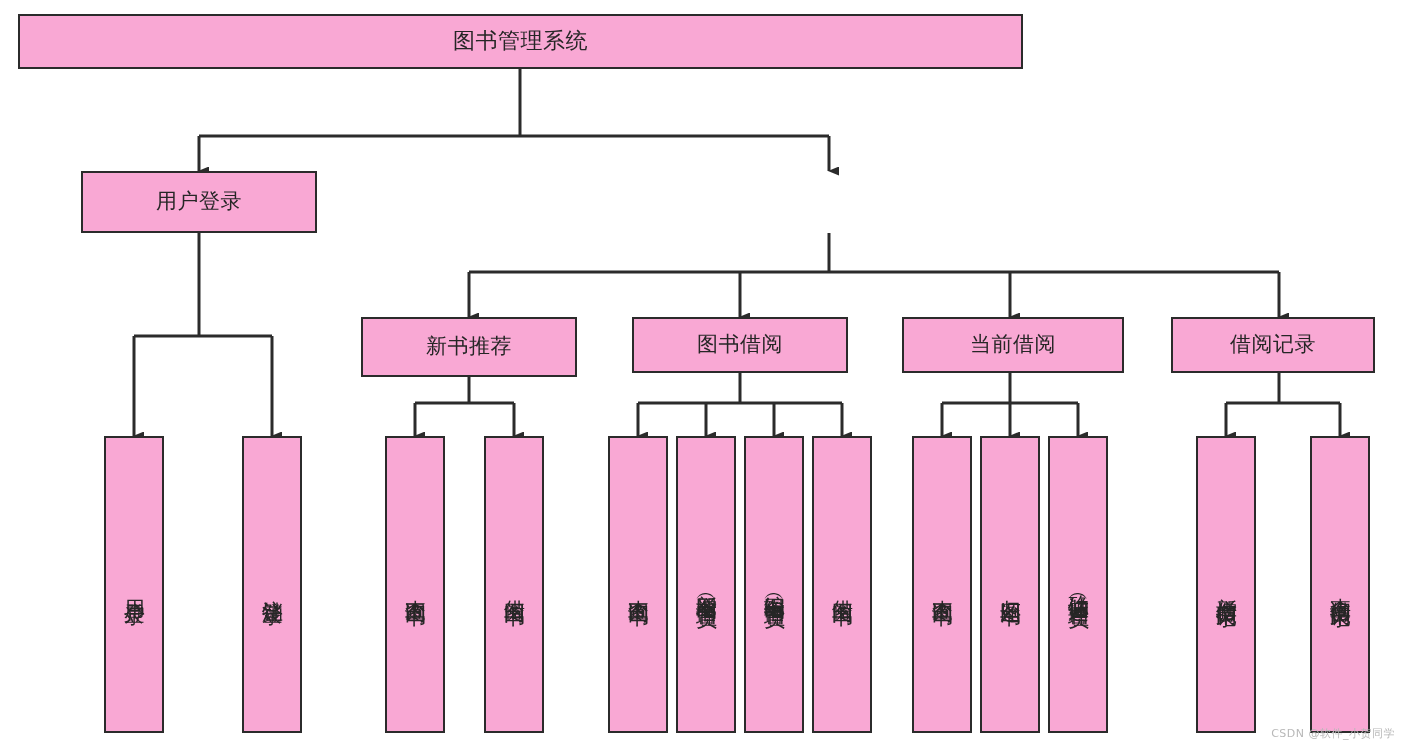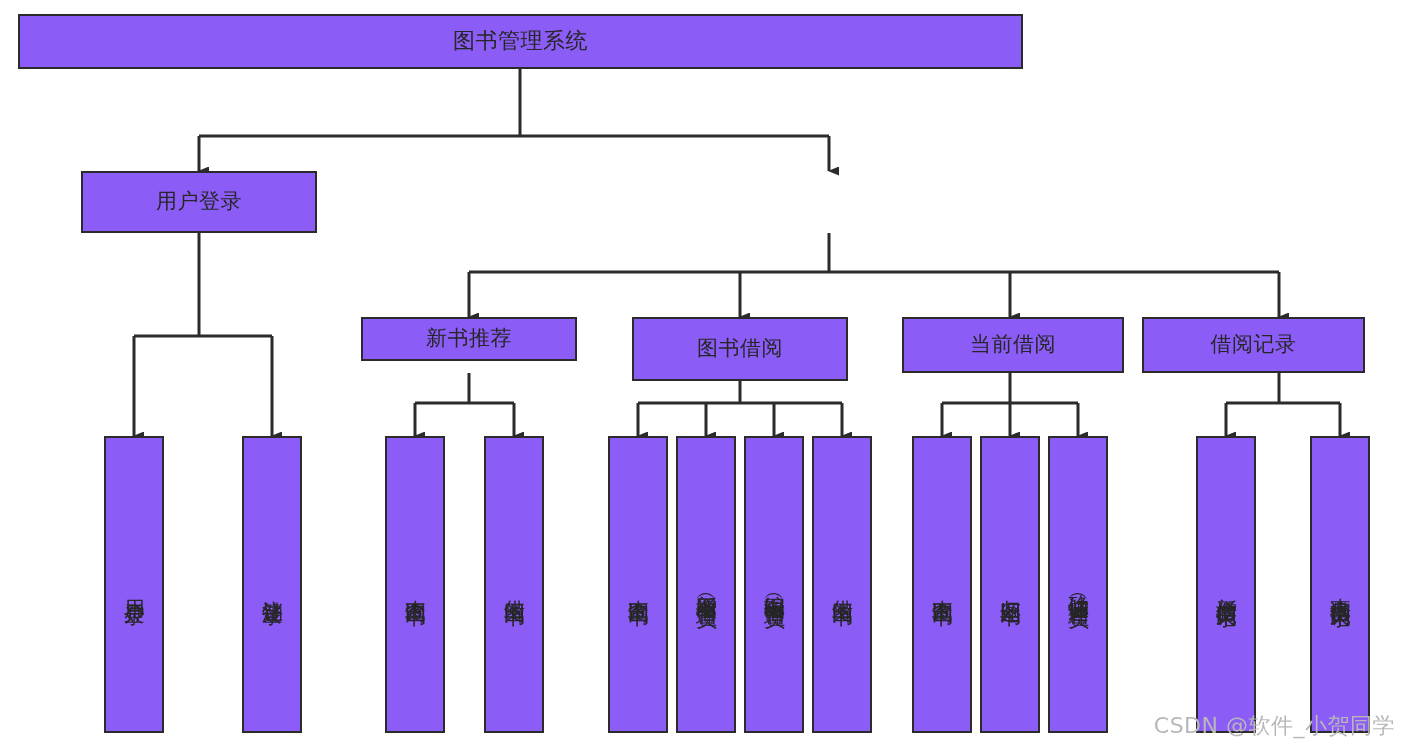--- a/index.html
+++ b/index.html
@@ -24,21 +24,21 @@
     left: 0;
     top: 0;
     width: 1405px;
     height: 747px;
     display: block;
   }
   .node-box {
     position: absolute;
     box-sizing: border-box;
     border: 2.5px solid #2b2b2b;
-    background: #8b5cf6;
+    background: #f9a8d4;
     display: flex;
     align-items: center;
     justify-content: center;
     color: #1a1a1a;
   }
   .node-label {
     font-size: 21px;
     line-height: 1.12;
     letter-spacing: 0.5px;
     white-space: nowrap;
@@ -57,21 +57,21 @@
     justify-content: center;
     padding-top: 4px;
   }
   .root-box .node-label {
     font-size: 22px;
   }
   .watermark {
     position: absolute;
     right: 10px;
     bottom: 6px;
-    font-size: 22px;
+    font-size: 11px;
     color: #b8b8b8;
     letter-spacing: 0.5px;
     white-space: nowrap;
     user-select: none;
   }
 </style>
 </head>
 <body>
 
 <div id="diagram-root">
@@ -120,30 +120,30 @@
   </svg>
 
   <div class="node-box root-box" style="left:18px; top:14px; width:1005px; height:55px;">
     <span class="node-label">图书管理系统</span>
   </div>
 
   <div class="node-box" style="left:81px; top:171px; width:236px; height:62px;">
     <span class="node-label">用户登录</span>
   </div>
 
-  <div class="node-box" style="left:361px; top:317px; width:216px; height:44px;text-align:right;">
+  <div class="node-box" style="left:361px; top:317px; width:216px; height:60px;text-align:right;">
     <span class="node-label">新书推荐</span>
   </div>
-  <div class="node-box" style="left:632px; top:317px; width:216px; height:64px;">
+  <div class="node-box" style="left:632px; top:317px; width:216px; height:56px;">
     <span class="node-label">图书借阅</span>
   </div>
   <div class="node-box" style="left:902px; top:317px; width:222px; height:56px;">
     <span class="node-label">当前借阅</span>
   </div>
-  <div class="node-box" style="left:1142px; top:317px; width:223px; height:56px;">
+  <div class="node-box" style="left:1171px; top:317px; width:204px; height:56px;">
     <span class="node-label">借阅记录</span>
   </div>
 
   <div class="node-box vertical" style="left:104px; top:436px; width:60px; height:297px;">
     <span class="node-label">用户登录</span>
   </div>
   <div class="node-box vertical" style="left:242px; top:436px; width:60px; height:297px;">
     <span class="node-label">注销登录</span>
   </div>
   <div class="node-box vertical" style="left:385px; top:436px; width:60px; height:297px;">

